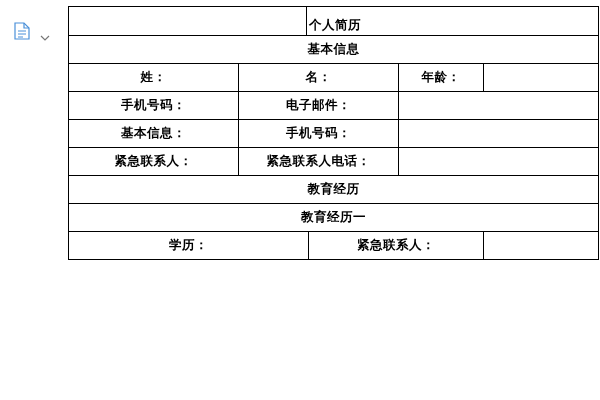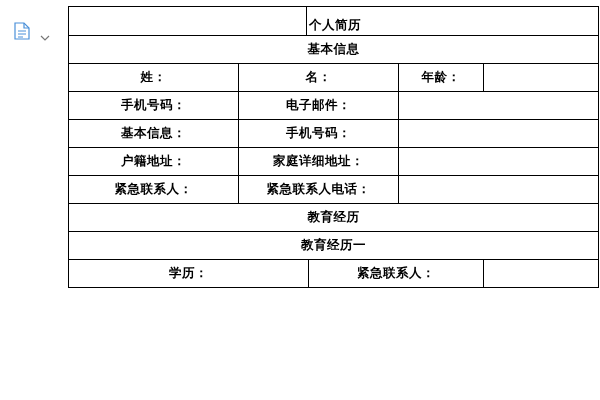--- a/index.html
+++ b/index.html
@@ -149,25 +149,20 @@
           <td colspan="2" class="blank"></td>
         </tr>
 
         <tr>
           <td>基本信息：</td>
           <td colspan="2">手机号码：</td>
           <td colspan="2" class="blank"></td>
         </tr>
 
 
-        <tr>
-          <td>户籍地址：</td>
-          <td colspan="2">家庭详细地址：</td>
-          <td colspan="2" class="blank"></td>
-        </tr>
 
         <tr>
           <td>紧急联系人：</td>
           <td colspan="2">紧急联系人电话：</td>
           <td colspan="2" class="blank"></td>
         </tr>
 
         <tr>
           <td class="section-cell" colspan="5">教育经历</td>
         </tr>

